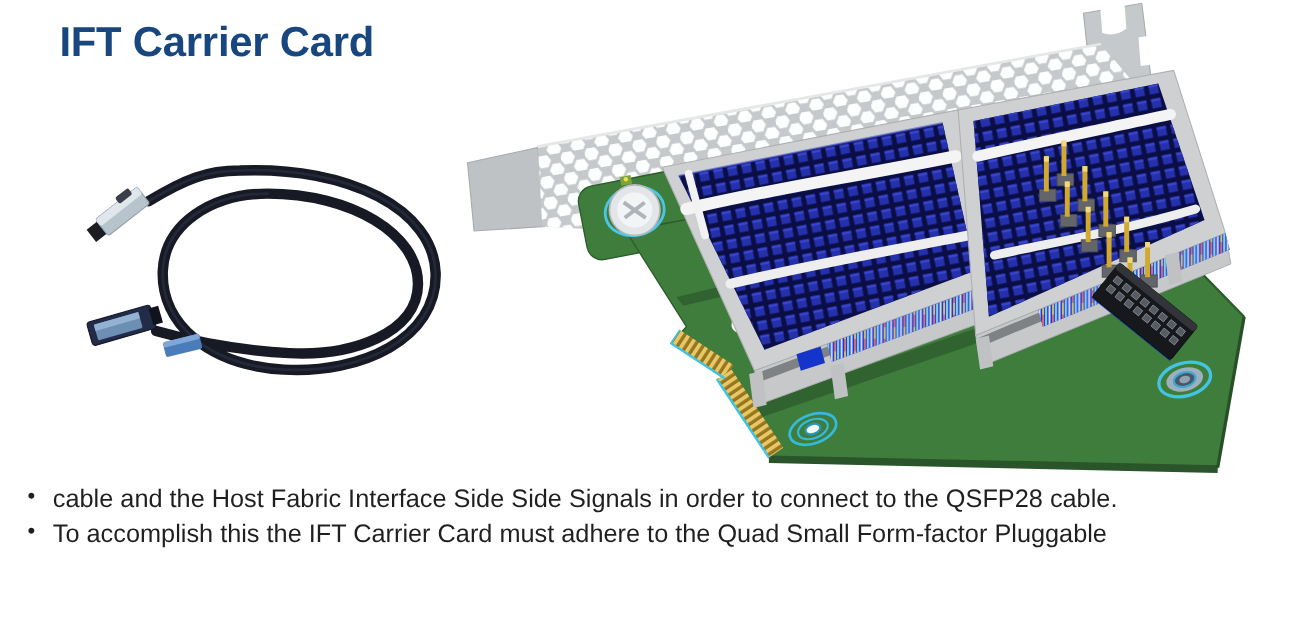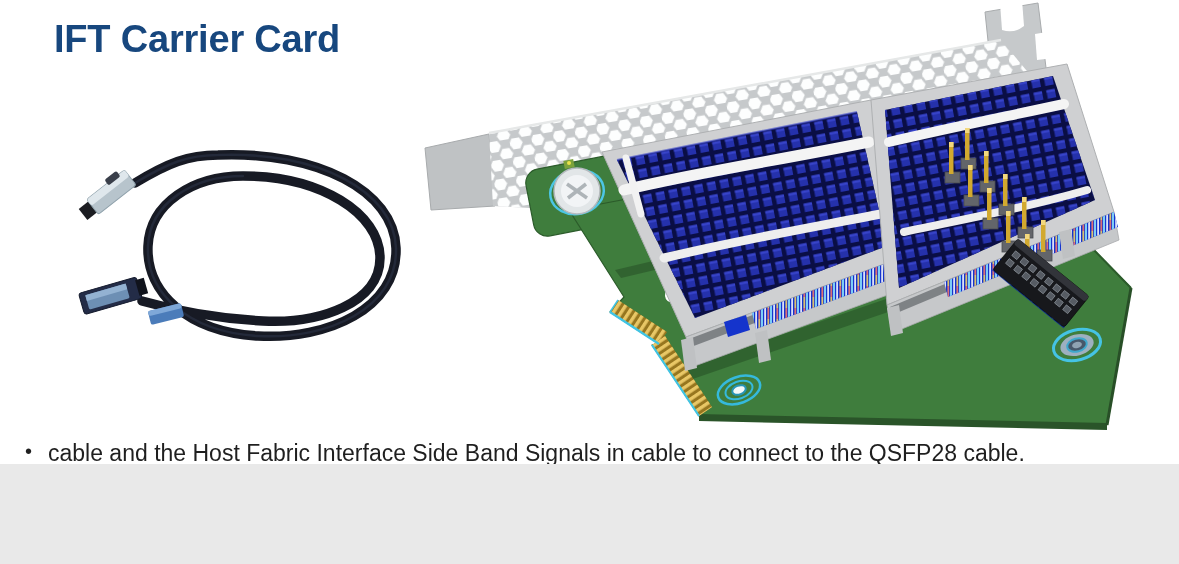--- a/index.html
+++ b/index.html
@@ -1,17 +1,17 @@
 <!DOCTYPE html>
 <html><head>
 <meta charset="utf-8">
 <style>
   html,body{margin:0;padding:0;background:#e9e9e9;}
   .slide{
-    position:relative;width:1179px;height:464px;background:#ffffff;
+    position:relative;width:1179px;height:564px;background:#ffffff;
     font-family:"Liberation Sans",sans-serif;overflow:hidden;
   }
   .slide-title{
     position:absolute;left:54px;top:18px;margin:0;
     font-size:38px;font-weight:600;letter-spacing:-0.2px;color:#17477E;
     line-height:1.15;
   }
   .fig{position:absolute;z-index:1;}
   .fig-cable{left:58px;top:143px;width:365px;height:205px;}
   .fig-card{left:419px;top:0px;width:760px;height:432px;}
@@ -250,22 +250,23 @@
     <g transform="rotate(-20 320 390)">
       <ellipse cx="320" cy="390" rx="22" ry="13" fill="none" stroke="#35B9DC" stroke-width="2.5"></ellipse>
       <ellipse cx="320" cy="390" rx="14" ry="8.5" fill="none" stroke="#35B9DC" stroke-width="2"></ellipse>
       <ellipse cx="320" cy="390" rx="7" ry="4.5" fill="#F4F8F8" stroke="#2795B5" stroke-width="2"></ellipse>
     </g>
   </svg>
 
   <ul class="bullets">
     <li class="bullet">
       <span class="dot">•</span>
-      <span class="line">cable and the Host Fabric Interface Side Band Signals in cable to connect to the QSFP28 cable.</span>
+      <span class="line">cable and the Host Fabric Interface Side Side Signals in order to connect to the QSFP28 cable.</span>
     </li>
     <li class="bullet">
       <span class="dot">•</span>
+      <span class="line">To accomplish this the IFT Carrier Card must adhere to the Quad Small Form-factor Pluggable</span>
     </li>
   </ul>
 
   <div class="pagenum">26</div>
 
 </div>
 
 </body></html>

